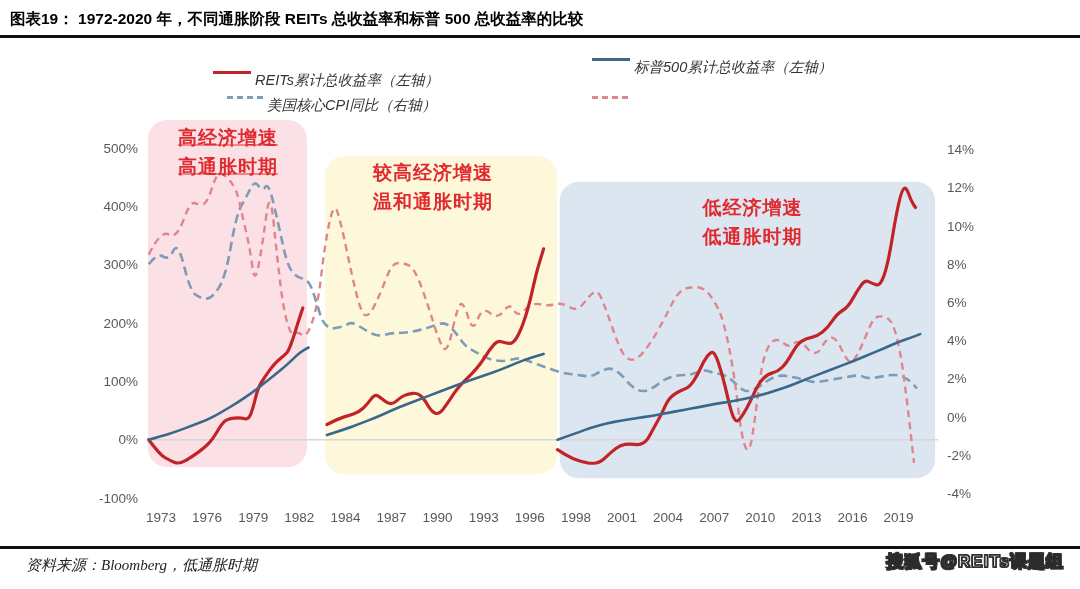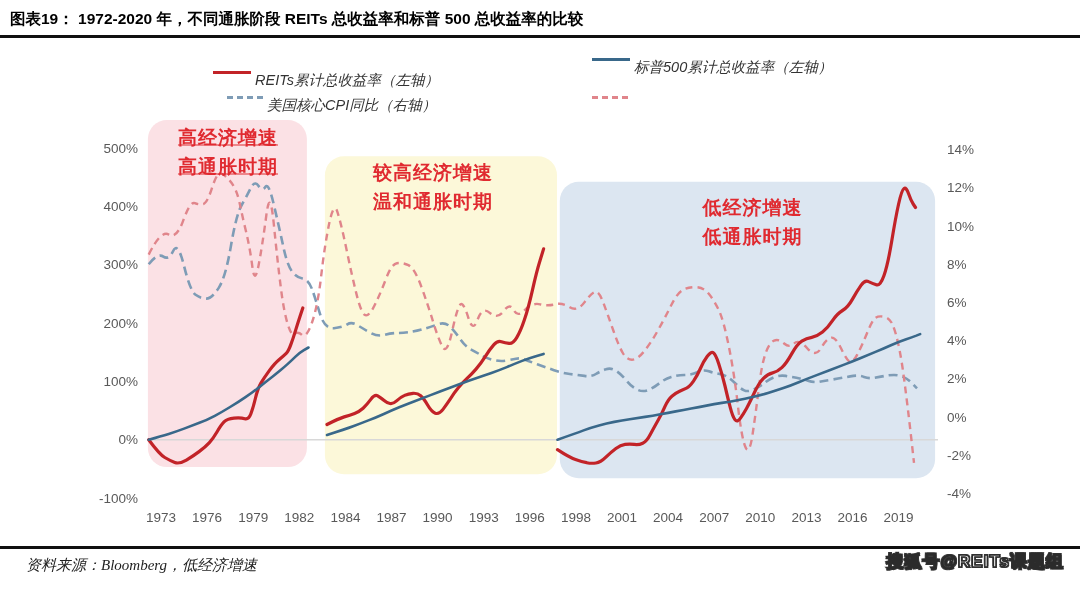--- a/index.html
+++ b/index.html
@@ -99,15 +99,15 @@
   </div>
 
   <div class="region-label" id="rl0" style="left: 227.999px; top: 152.084px; text-decoration: underline;">高经济增速
 高通胀时期</div>
   <div class="region-label" id="rl1" style="left: 432.99px; top: 187.088px;">较高经济增速
 温和通胀时期</div>
   <div class="region-label" id="rl2" style="left: 736.482px; top: 222px; margin-left: 16px;">低经济增速
 低通胀时期</div>
 
   <div class="footer-rule"></div>
-  <div class="source">资料来源：Bloomberg，低经济增速</div>
+  <div class="source">资料来源：Bloomberg，低通胀时期</div>
   <div class="watermark">搜狐号@REITs课题组</div>
 </div>
 
 </body></html>

